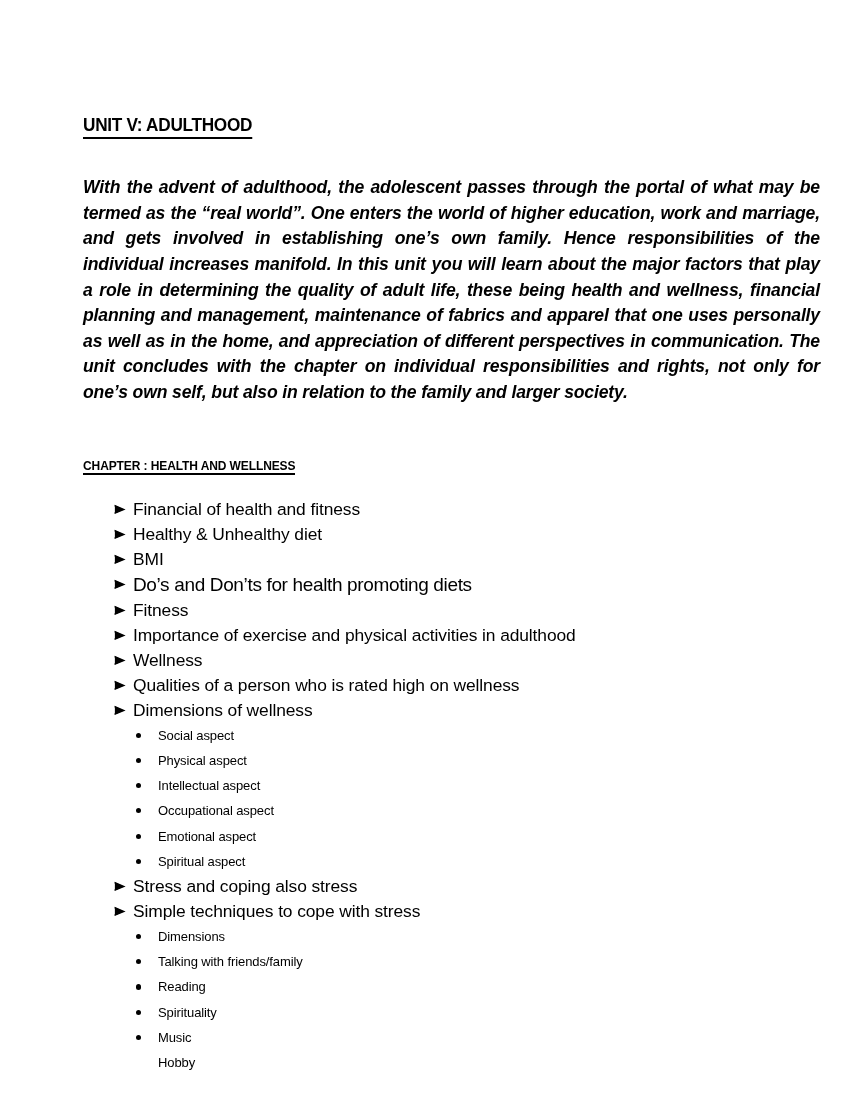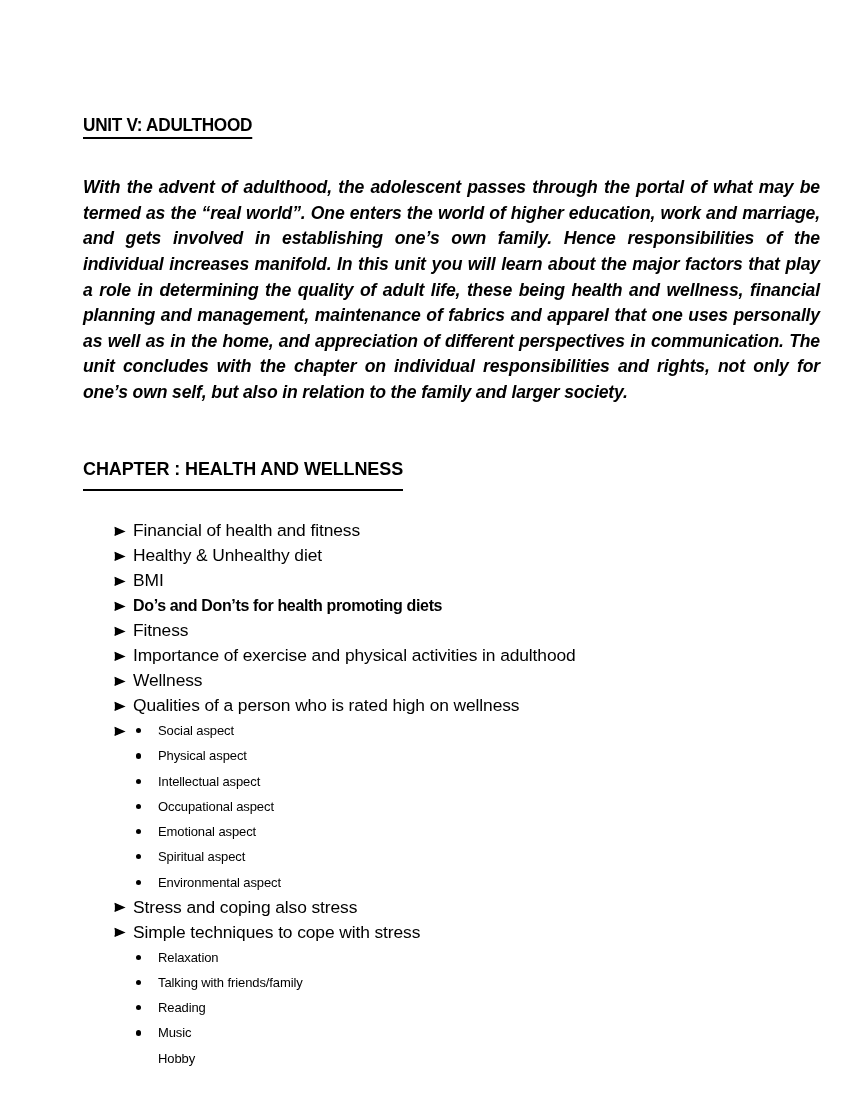--- a/index.html
+++ b/index.html
@@ -59,25 +59,25 @@
   }
 
   
   .chapter-heading-wrap {
     margin: 20px 0 0 0;
   }
   .chapter-heading {
     display: inline-block;
     font-family: "Liberation Sans", sans-serif;
     font-weight: bold;
-    font-size: 18px;
+    font-size: 12px;
     line-height: 1.1;
     letter-spacing: -0.1px;
     border-bottom: 2.2px solid #000;
-    padding-bottom: 10px;
+    padding-bottom: 0;
     white-space: nowrap;
     margin-top: 34px;
   }
 
   
   .outline {
     margin: 12px 0 0 0;
     padding: 0;
     list-style: none;
   }
@@ -95,23 +95,23 @@
     position: absolute;
     left: 31px;
     top: 0;
     width: 16px;
     height: 25px;
     line-height: 25px;
   }
   .lvl1 .marker svg { display: block; margin-top: 7.5px; }
 
   .lvl1.heavy .txt {
-    font-weight: bold;
+    font-weight: normal;
     letter-spacing: -0.35px;
-    font-size: 16px;
+    font-size: 19px;
     text-align: right;
   }
 
   .lvl2 {
     position: relative;
     padding-left: 75px;
     font-family: "Liberation Sans", sans-serif;
     font-size: 13px;
     line-height: 25.2px;
     letter-spacing: -0.1px;
@@ -198,62 +198,62 @@
           <svg width="13" height="11" viewBox="0 0 13 11" aria-hidden="true">
             <path d="M0.6 0.7 L11.6 5.4 L0.6 10.1 L0.6 8.2 L7.6 5.4 L0.6 2.6 Z" fill="#000"></path>
             <path d="M0.9 1.3 L9.9 5.4 L0.9 9.5 Z" fill="#000"></path>
           </svg>
         </span><span class="txt">Qualities of a person who is rated high on wellness</span></li>
       <li class="lvl1"><span class="marker">
           <svg width="13" height="11" viewBox="0 0 13 11" aria-hidden="true">
             <path d="M0.6 0.7 L11.6 5.4 L0.6 10.1 L0.6 8.2 L7.6 5.4 L0.6 2.6 Z" fill="#000"></path>
             <path d="M0.9 1.3 L9.9 5.4 L0.9 9.5 Z" fill="#000"></path>
           </svg>
-        </span></li>
+        </span><span class="txt">Dimensions of wellness</span></li>
       <li class="lvl2"><span class="marker">
           <span class="dot"></span>
         </span><span class="txt">Social aspect</span></li>
       <li class="lvl2"><span class="marker">
           <span class="dot"></span>
         </span><span class="txt">Physical aspect</span></li>
       <li class="lvl2"><span class="marker">
           <span class="dot"></span>
         </span><span class="txt">Intellectual aspect</span></li>
       <li class="lvl2"><span class="marker">
           <span class="dot"></span>
         </span><span class="txt">Occupational aspect</span></li>
       <li class="lvl2"><span class="marker">
           <span class="dot"></span>
         </span><span class="txt">Emotional aspect</span></li>
       <li class="lvl2"><span class="marker">
           <span class="dot"></span>
         </span><span class="txt">Spiritual aspect</span></li>
-      <li class="lvl2"><span class="marker">
-          <span class="dot"></span>
-        </span><span class="txt">Environmental aspect</span></li>
       <li class="lvl1"><span class="marker">
           <svg width="13" height="11" viewBox="0 0 13 11" aria-hidden="true">
             <path d="M0.6 0.7 L11.6 5.4 L0.6 10.1 L0.6 8.2 L7.6 5.4 L0.6 2.6 Z" fill="#000"></path>
             <path d="M0.9 1.3 L9.9 5.4 L0.9 9.5 Z" fill="#000"></path>
           </svg>
         </span><span class="txt">Stress and coping also stress</span></li>
       <li class="lvl1"><span class="marker">
           <svg width="13" height="11" viewBox="0 0 13 11" aria-hidden="true">
             <path d="M0.6 0.7 L11.6 5.4 L0.6 10.1 L0.6 8.2 L7.6 5.4 L0.6 2.6 Z" fill="#000"></path>
             <path d="M0.9 1.3 L9.9 5.4 L0.9 9.5 Z" fill="#000"></path>
           </svg>
         </span><span class="txt">Simple techniques to cope with stress</span></li>
       <li class="lvl2"><span class="marker">
           <span class="dot"></span>
-        </span><span class="txt">Relaxation</span></li>
+        </span><span class="txt">Dimensions</span></li>
       <li class="lvl2"><span class="marker">
           <span class="dot"></span>
         </span><span class="txt">Talking with friends/family</span></li>
       <li class="lvl2"><span class="marker">
           <span class="dot"></span>
         </span><span class="txt">Reading</span></li>
+      <li class="lvl2"><span class="marker">
+          <span class="dot"></span>
+        </span><span class="txt">Spirituality</span></li>
       <li class="lvl2"><span class="marker">
           <span class="dot"></span>
         </span><span class="txt">Music</span></li>
       <li class="lvl2"><span class="marker"></span><span class="txt">Hobby</span></li>
     </ul>
 
 </div>
 
 </body></html>

